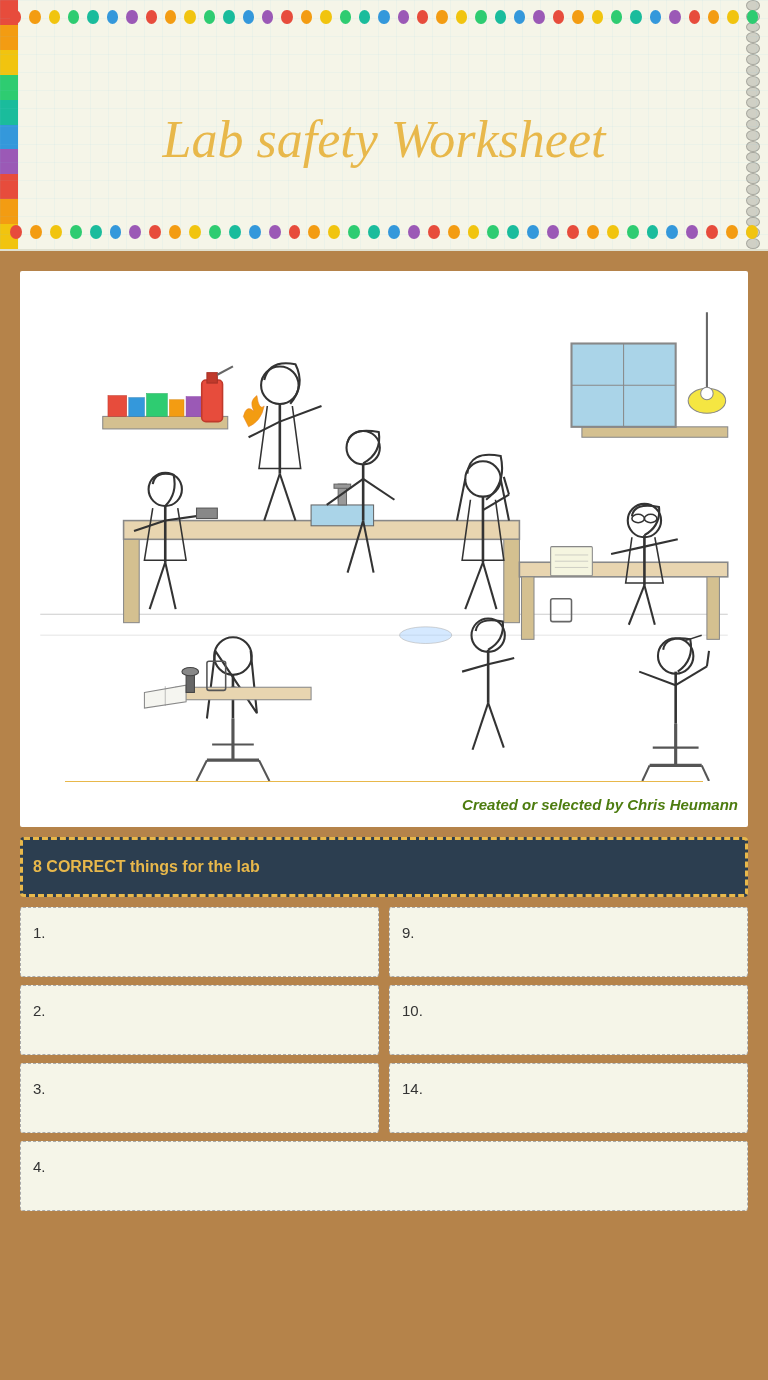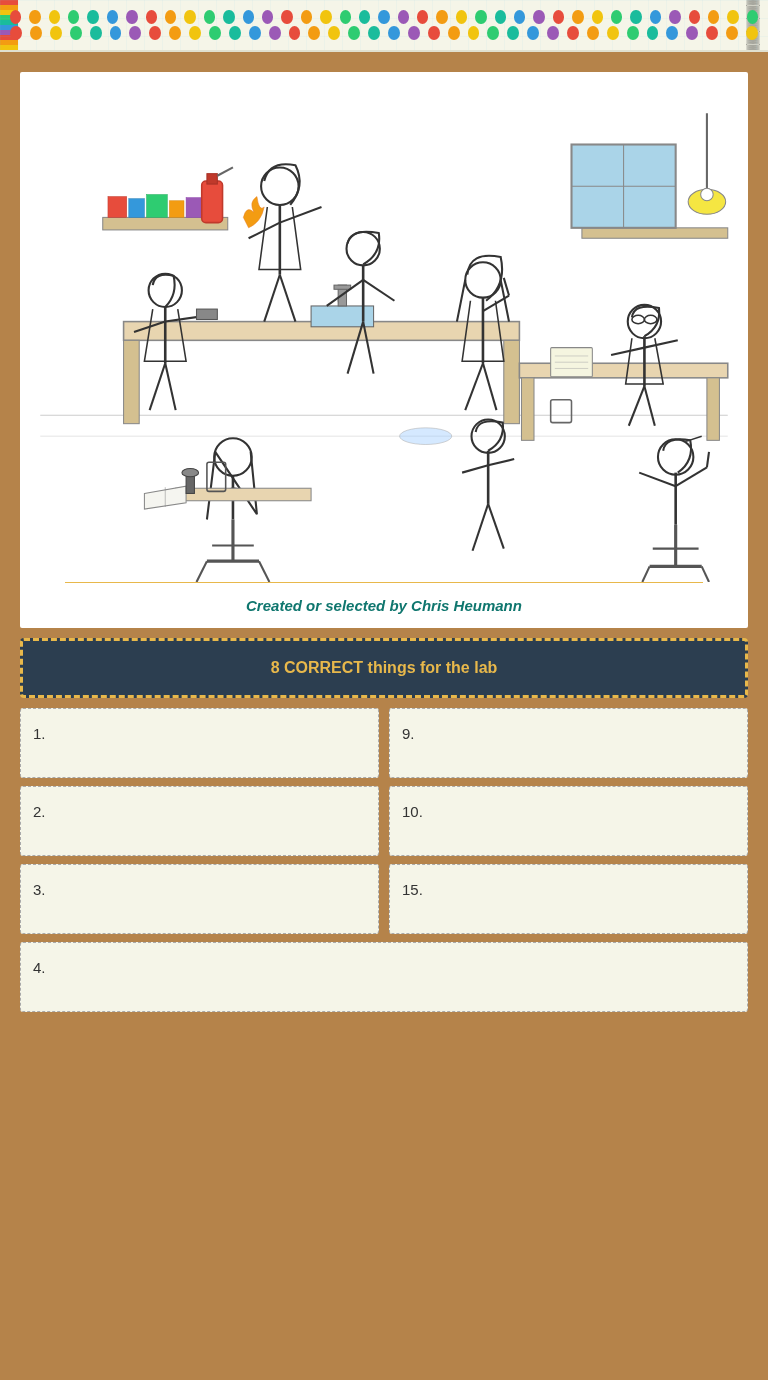--- a/index.html
+++ b/index.html
@@ -104,24 +104,24 @@
 
     .lab-image {
       width: 100%;
       height: 500px;
       background-color: #fff;
       position: relative;
       overflow: hidden;
     }
 
     .image-caption {
-      text-align: center;
+      text-align: right;
       font-size: 15px;
       font-weight: bold;
-      color: #0f766e;
+      color: #4d7c0f;
       font-family: 'Arial', sans-serif;
       padding: 8px 0 4px 0;
       font-style: italic;
     }
 
     .caption-line {
       width: 90%;
       height: 1px;
       background-color: #e8b84b;
       margin: 0 auto 6px auto;
@@ -145,21 +145,20 @@
     }
 
     .col-header-btn {
       flex: 1;
       background-color: #2c3e50;
       color: #e8b84b;
       font-size: 16px;
       font-weight: bold;
       font-family: Arial, sans-serif;
       padding: 18px 10px;
-      text-align: center;
       border: 3px dashed #e8b84b;
       border-radius: 4px;
       cursor: pointer;
     }
 
     
     .answer-rows {
       display: flex;
       flex-direction: column;
       gap: 8px;
@@ -306,20 +305,23 @@
     <div class="dot" style="background:#2ecc71"></div>
     <div class="dot" style="background:#1abc9c"></div>
     <div class="dot" style="background:#3498db"></div>
     <div class="dot" style="background:#9b59b6"></div>
     <div class="dot" style="background:#e74c3c"></div>
     <div class="dot" style="background:#f39c12"></div>
     <div class="dot" style="background:#f1c40f"></div>
     <div class="dot" style="background:#2ecc71"></div>
   </div>
 
+  <div class="notebook-content">
+    <h1 class="page-title">Lab safety Worksheet</h1>
+  </div>
 
   <div class="bottom-dots-row">
     <div class="dot" style="background:#e74c3c"></div>
     <div class="dot" style="background:#f39c12"></div>
     <div class="dot" style="background:#f1c40f"></div>
     <div class="dot" style="background:#2ecc71"></div>
     <div class="dot" style="background:#1abc9c"></div>
     <div class="dot" style="background:#3498db"></div>
     <div class="dot" style="background:#9b59b6"></div>
     <div class="dot" style="background:#e74c3c"></div>
@@ -553,21 +555,21 @@
       </div>
       <div class="answer-box">
         <span class="answer-number">10.</span>
       </div>
     </div>
     <div class="answer-row">
       <div class="answer-box">
         <span class="answer-number">3.</span>
       </div>
       <div class="answer-box">
-        <span class="answer-number">15.</span>
+        <span class="answer-number">14.</span>
       </div>
     </div>
     <div class="answer-row">
       <div class="answer-box">
         <span class="answer-number">4.</span>
       </div>
     </div>
   </div>
 
 </div>

